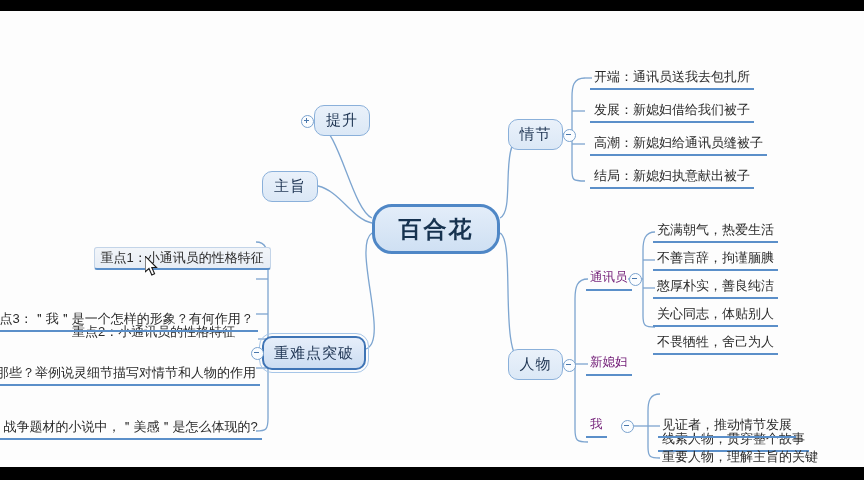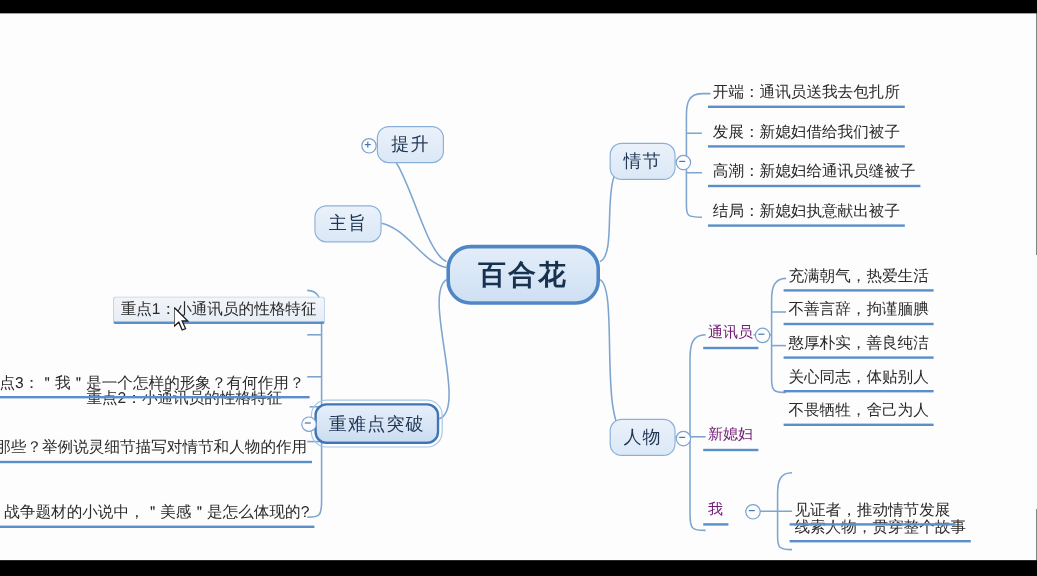--- a/index.html
+++ b/index.html
@@ -270,20 +270,23 @@
     <div class="leaf" style="left:653px; top:322px;">
       <span>不畏牺牲，舍己为人</span>
     </div>
 
     <div class="leaf" style="left:658px; top:373px;margin-top:46px;">
       <span>线索人物，贯穿整个故事</span>
     </div>
     <div class="leaf" style="left:658px; top:405px;">
       <span>见证者，推动情节发展</span>
     </div>
+    <div class="leaf" style="left:658px; top:437px;">
+      <span>重要人物，理解主旨的关键</span>
+    </div>
 
     <div class="node lvl1" style="left:314px; top:94px; width:56px; height:31px;">
       <span>提升</span>
     </div>
     <div class="toggle plus" style="left:301px; top:104px;"></div>
 
     <div class="node lvl1" style="left:262px; top:160px; width:56px; height:31px;">
       <span>主旨</span>
     </div>
 

